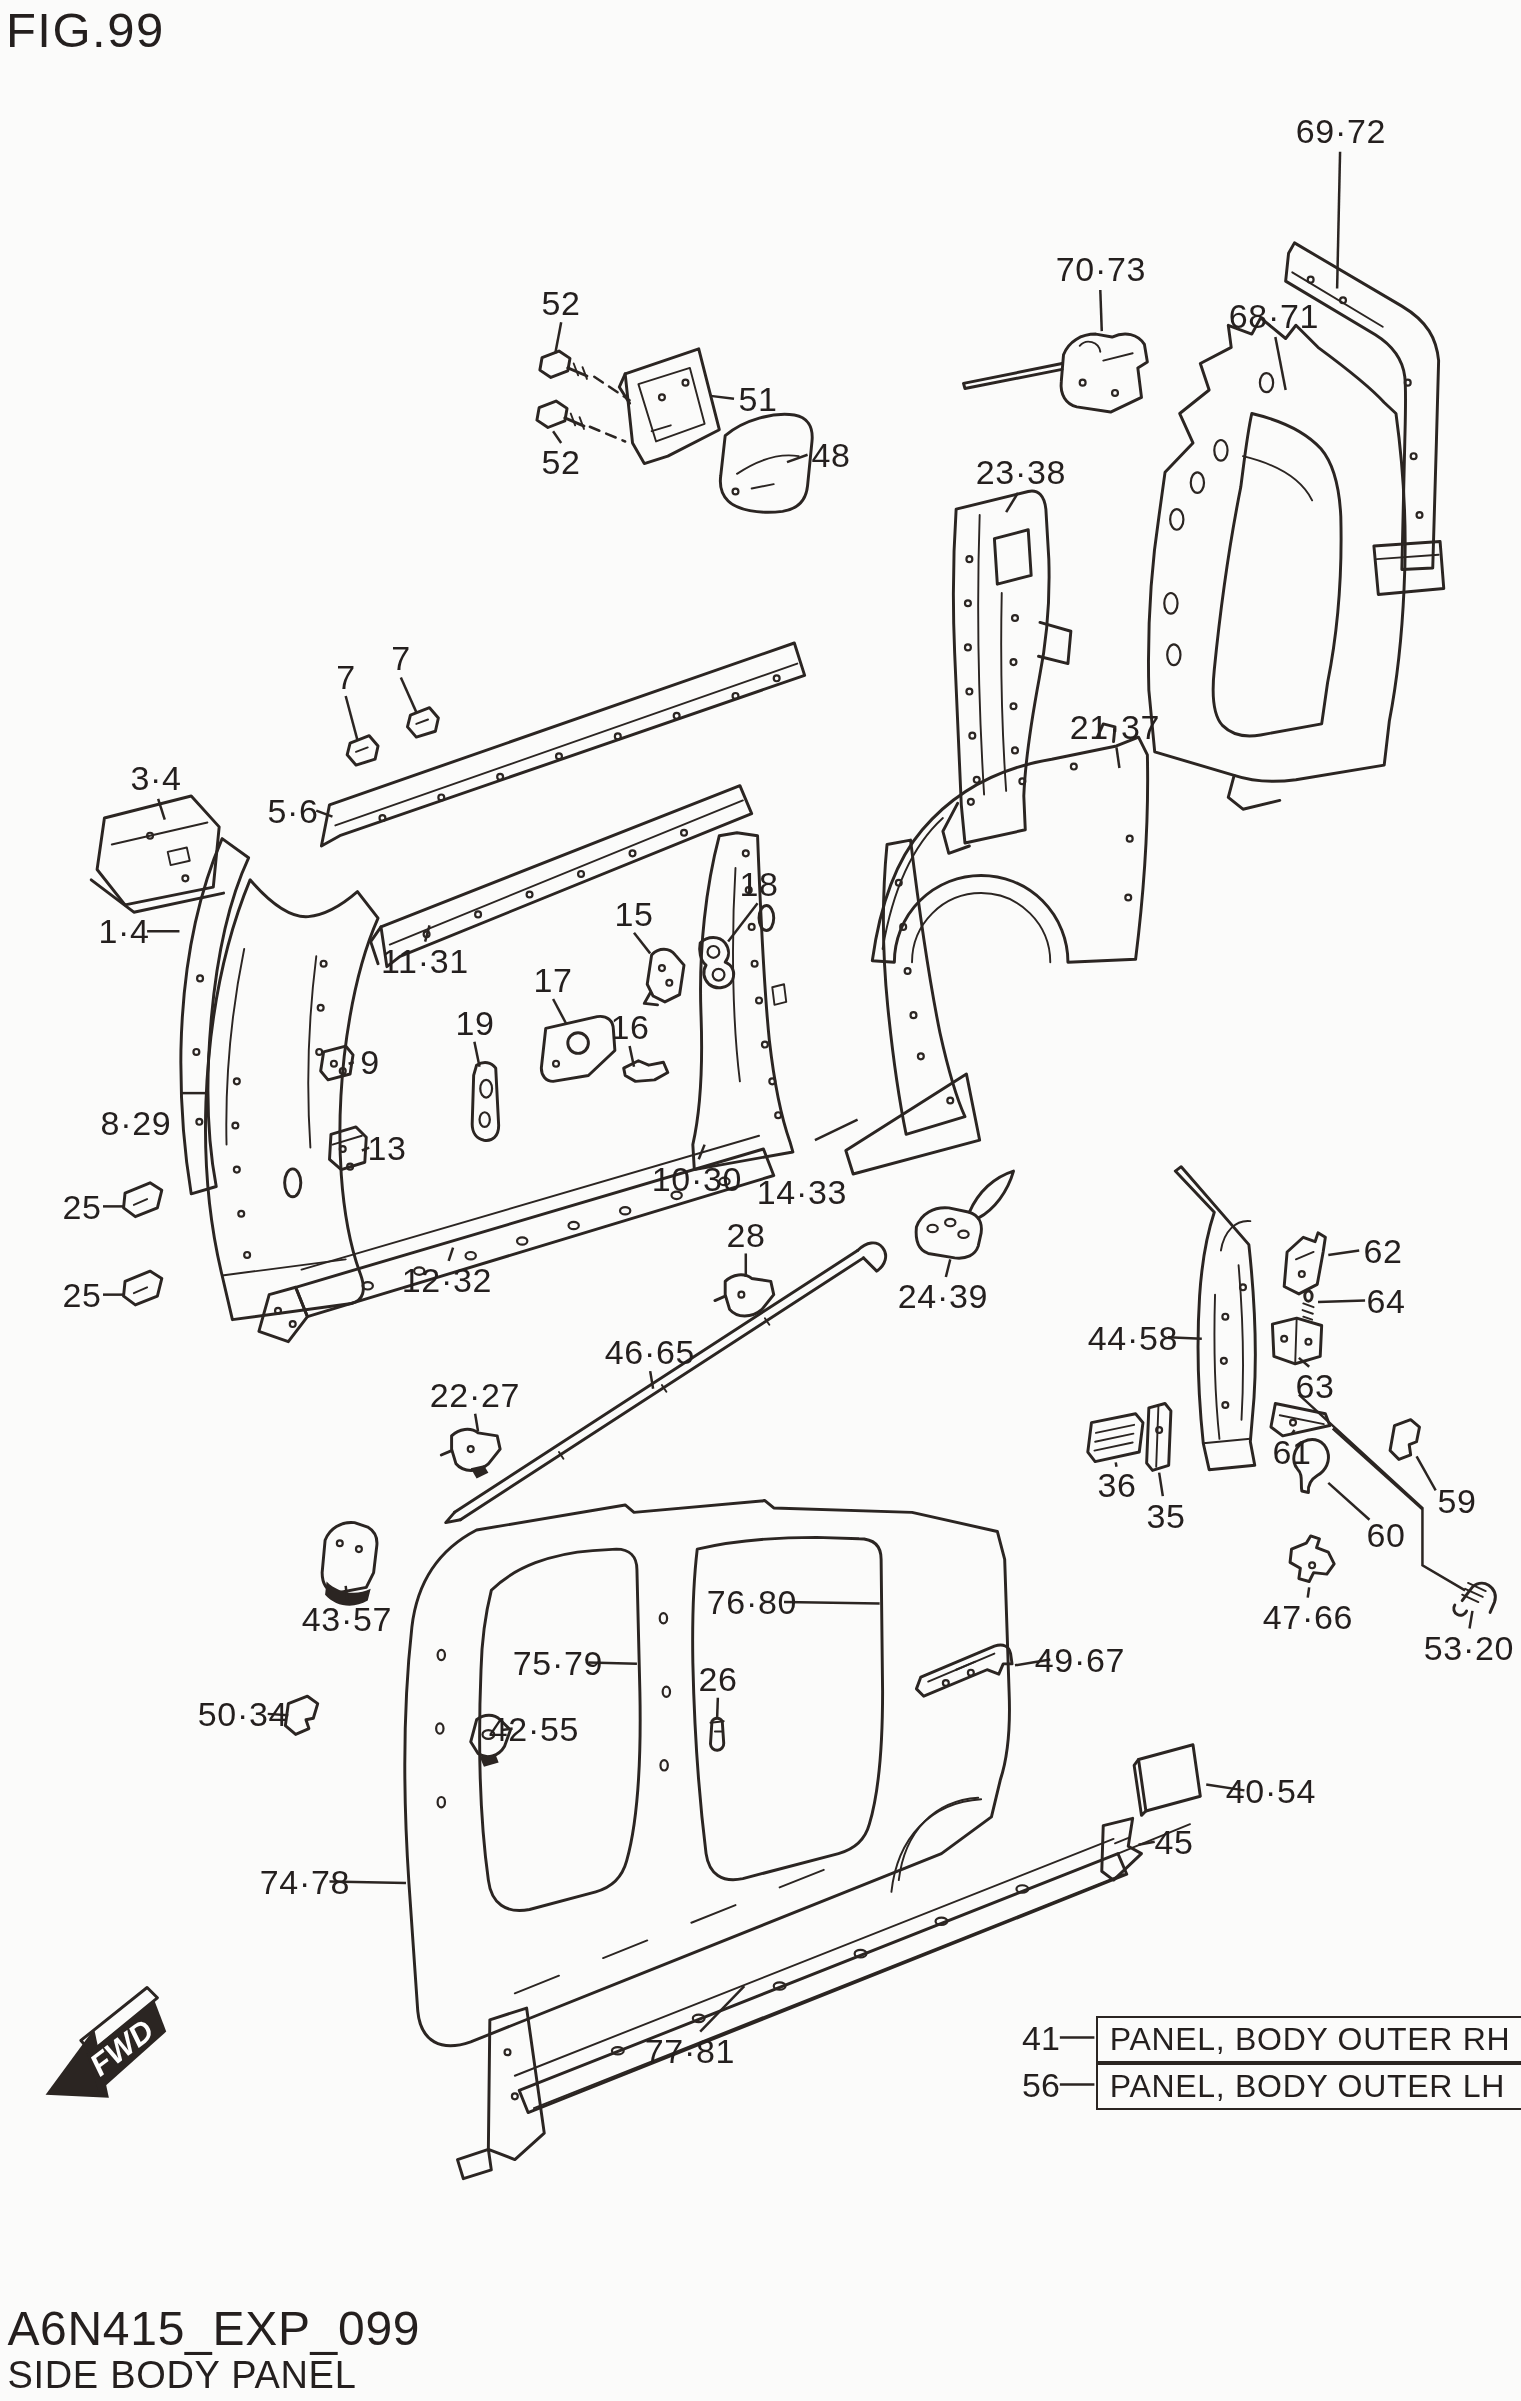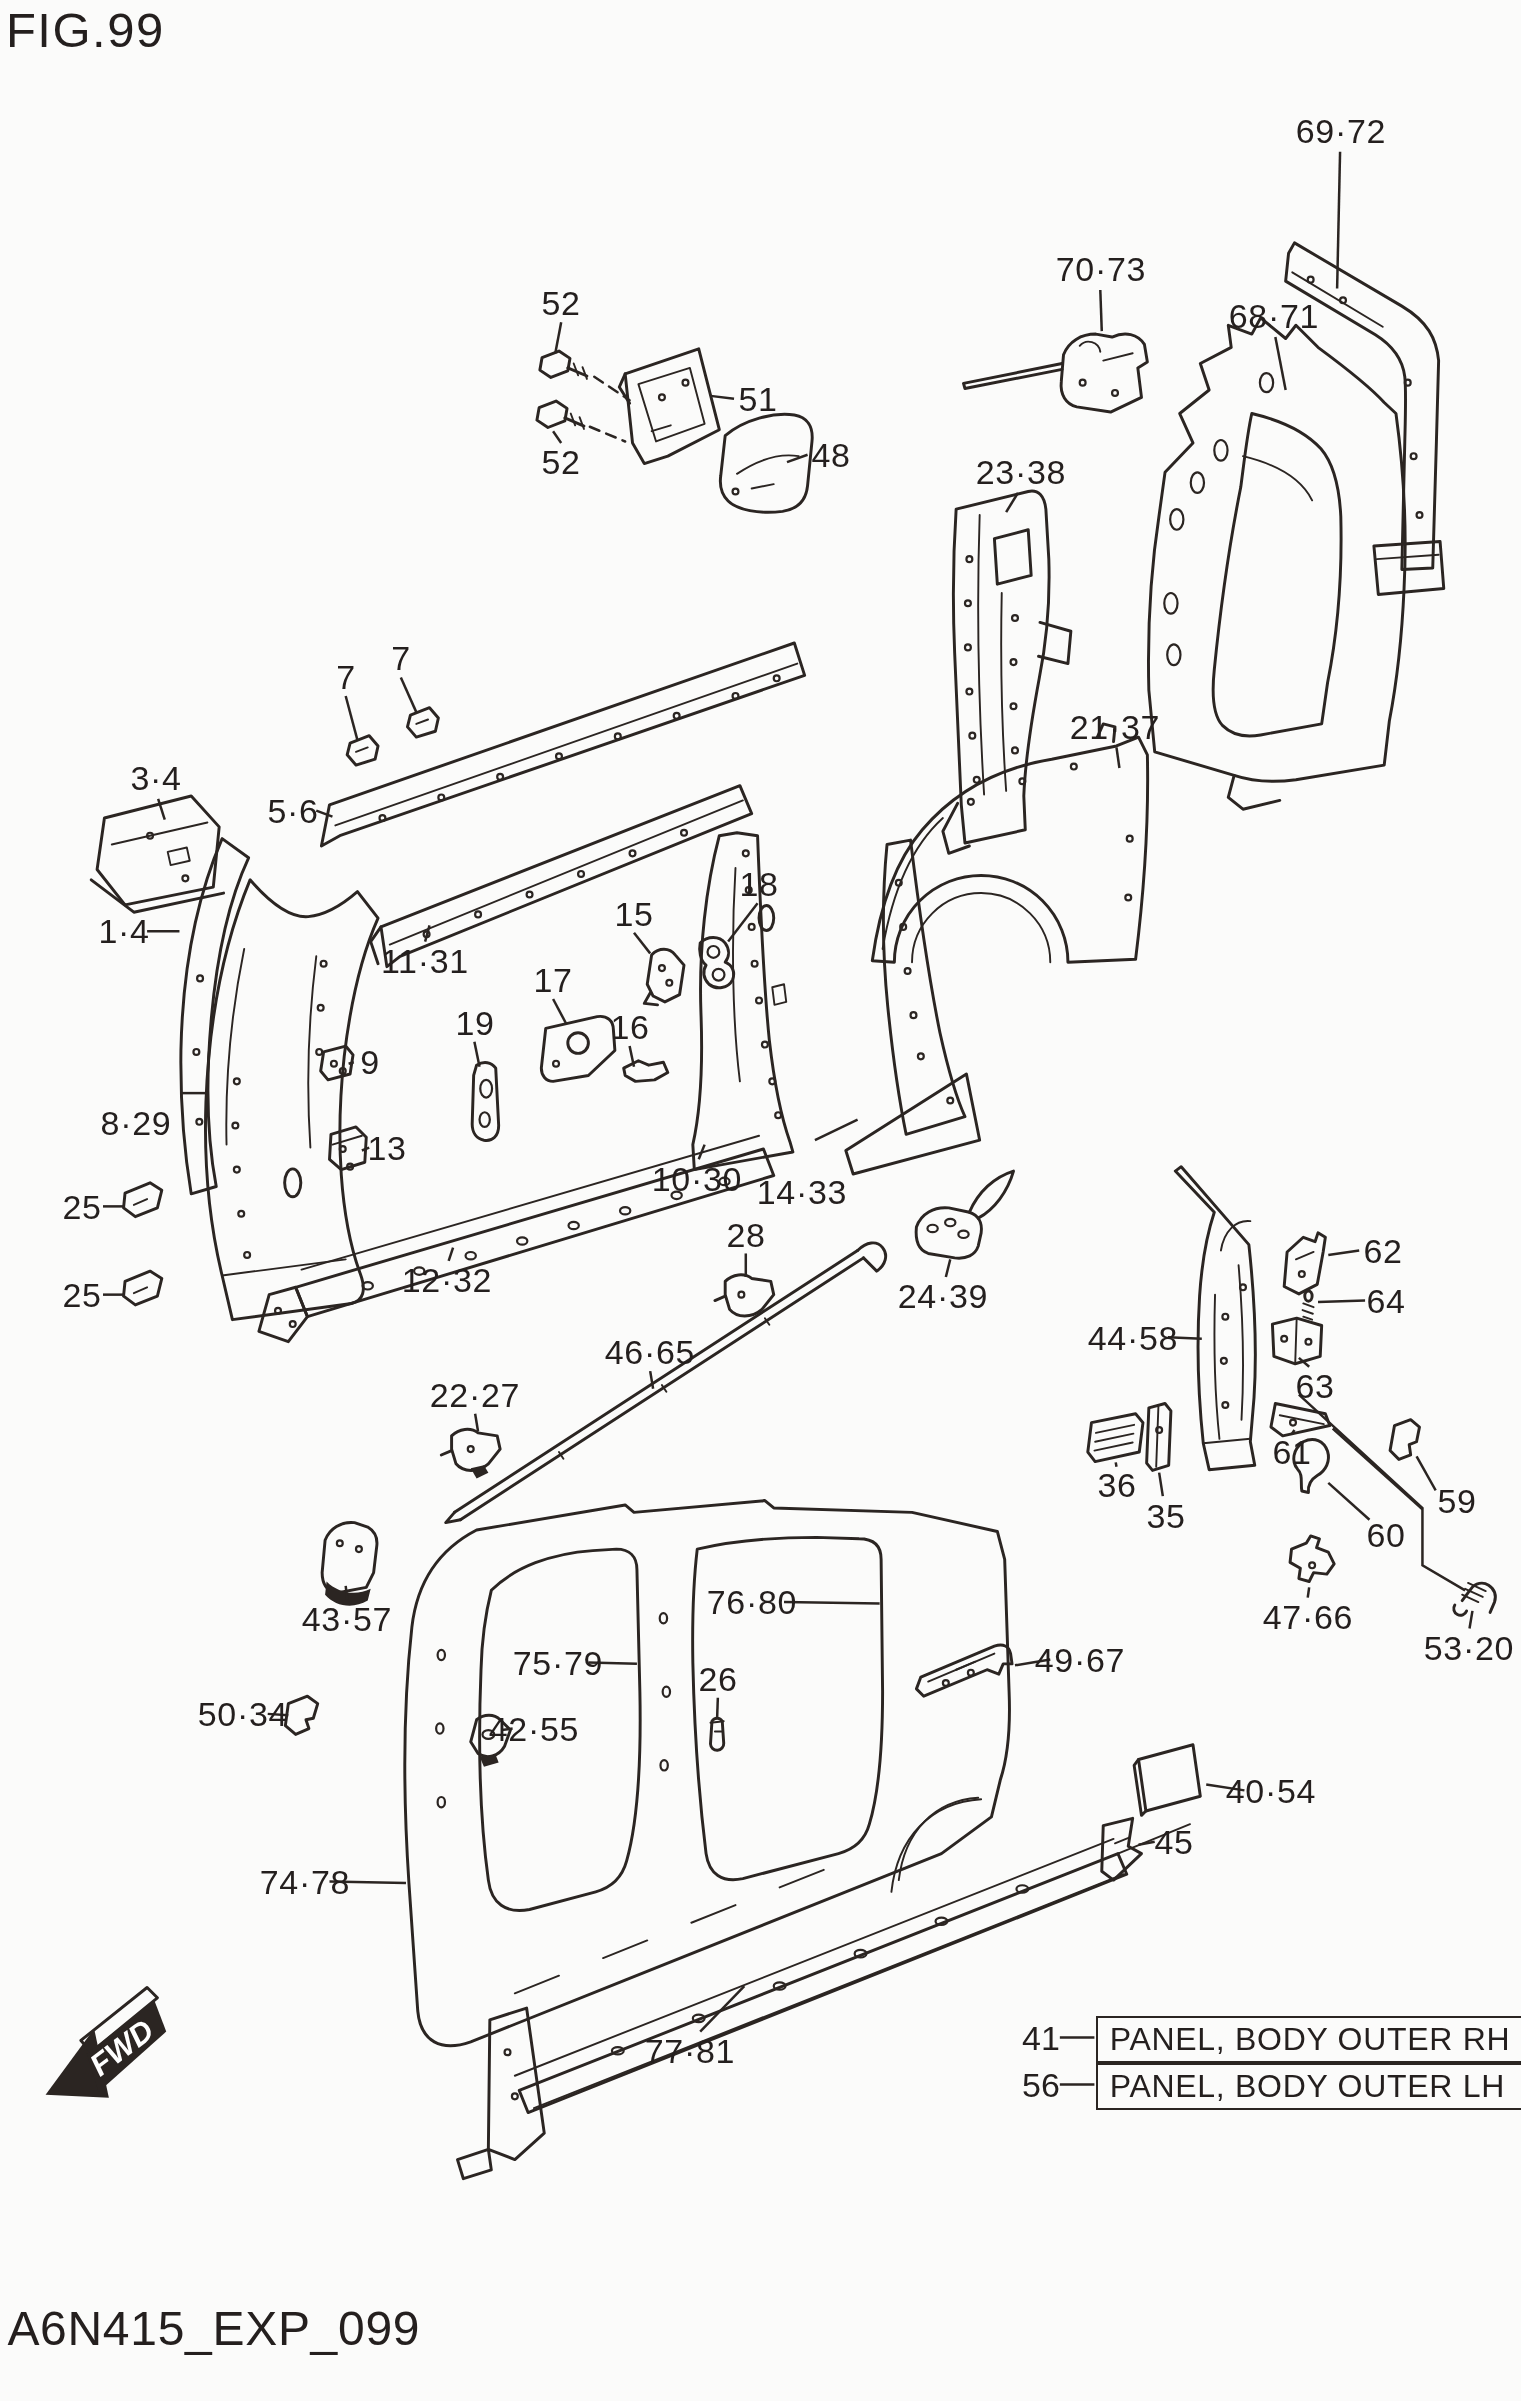--- a/index.html
+++ b/index.html
@@ -559,14 +559,15 @@
   <span class="legend-ref" style="left:1041px;top:2038px">41</span>
   <div class="legend-box" style="left:1096px;top:2016px">
     <span>PANEL, BODY OUTER RH</span>
   </div>
   <span class="legend-ref" style="left:1041px;top:2085px">56</span>
   <div class="legend-box" style="left:1096px;top:2063px">
     <span>PANEL, BODY OUTER LH</span>
   </div>
 
   <div class="footer-code">A6N415_EXP_099</div>
+  <div class="footer-caption">SIDE BODY PANEL</div>
 </div>
 
 
 </body></html>

